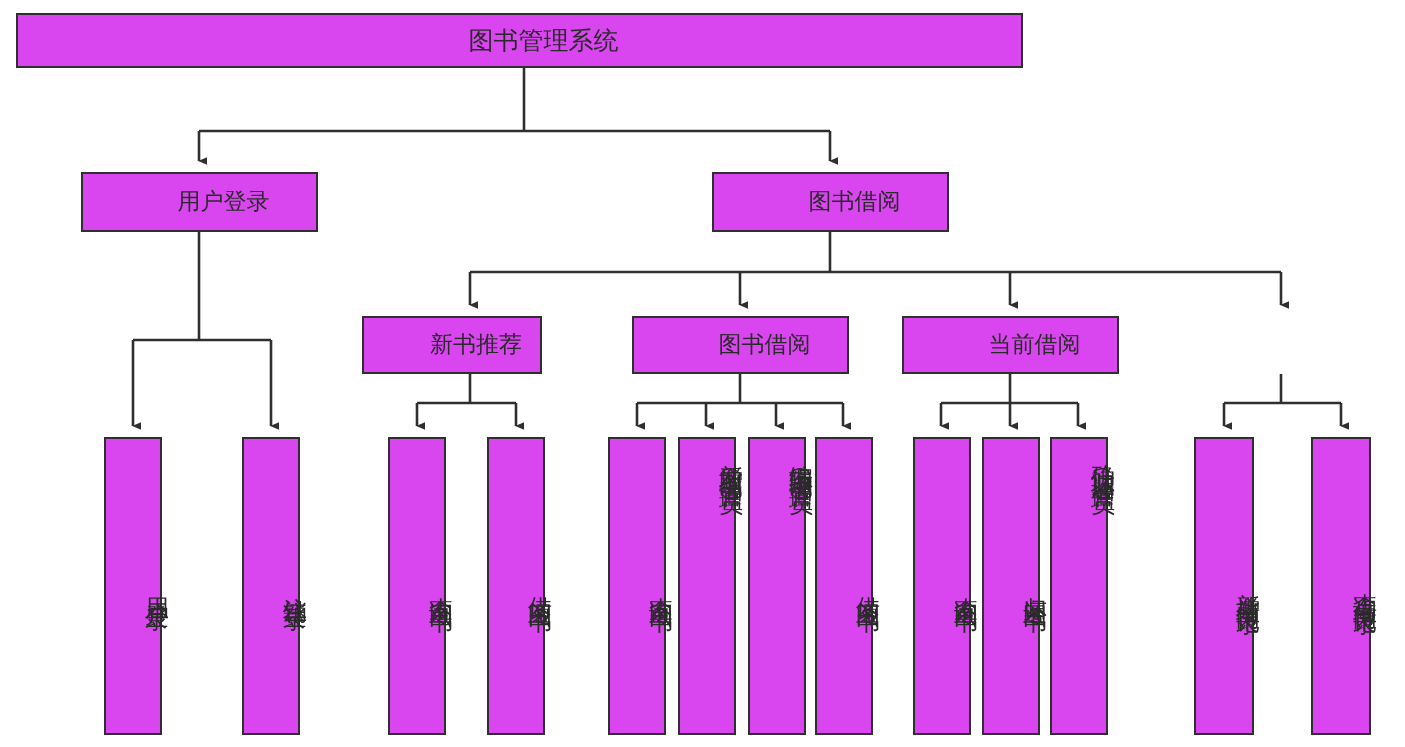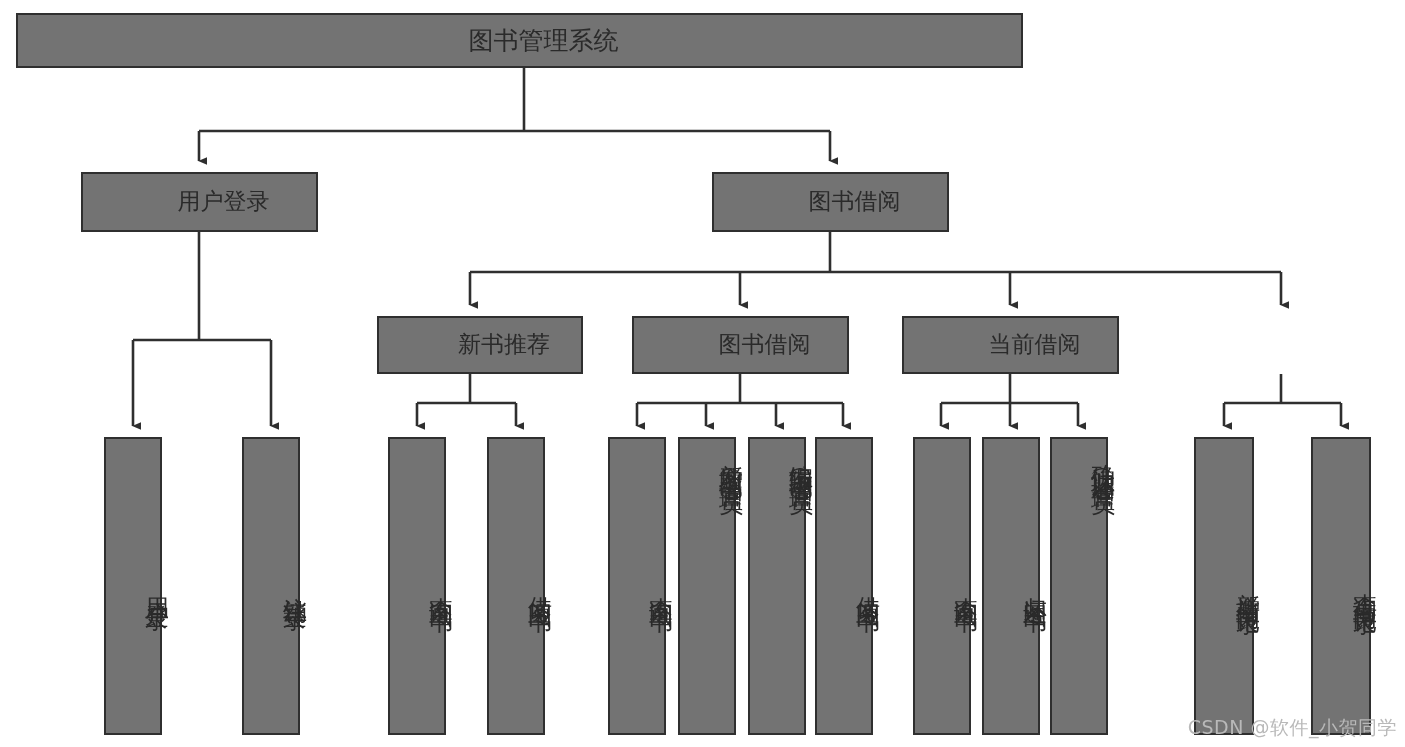--- a/index.html
+++ b/index.html
@@ -18,21 +18,21 @@
   
   #wires{
     position:absolute;left:0;top:0;
     width:1405px;height:747px;
     pointer-events:none;
   }
   
   .node{
     position:absolute;
     box-sizing:border-box;
-    background:#737373;
+    background:#d946ef;
     border:2.5px solid #2f2f2f;
     display:flex;
     align-items:center;
     justify-content:center;
     color:#2a2a2a;
     line-height:1.18;
     text-align:center;
     padding-left:48px;
   }
   .node.root{
@@ -133,21 +133,21 @@
   </div>
 
   <div class="node lvl2" style="left:81px;top:172px;width:237px;height:60px;">
     <span>用户登录</span>
   </div>
 
   <div class="node lvl2" style="left:712px;top:172px;width:237px;height:60px;">
     <span>图书借阅</span>
   </div>
 
-  <div class="node lvl3" style="left:377px;top:316px;width:206px;height:58px;align-items:center;">
+  <div class="node lvl3" style="left:362px;top:316px;width:180px;height:58px;align-items:center;">
     <span>新书推荐</span>
   </div>
 
   <div class="node lvl3" style="left:632px;top:316px;width:217px;height:58px;">
     <span>图书借阅</span>
   </div>
 
   <div class="node lvl3" style="left:902px;top:316px;width:217px;height:58px;">
     <span>当前借阅</span>
   </div>
@@ -198,15 +198,14 @@
   </div>
 
   <div class="node leaf centered" style="left:1194px;top:437px;width:60px;height:298px;">
     <span class="vtext">新增借阅记录</span>
   </div>
 
   <div class="node leaf centered" style="left:1311px;top:437px;width:60px;height:298px;">
     <span class="vtext">查询借阅记录</span>
   </div>
 
-  <div class="watermark">CSDN @软件_小贺同学</div>
 
 </div>
 
 </body></html>

